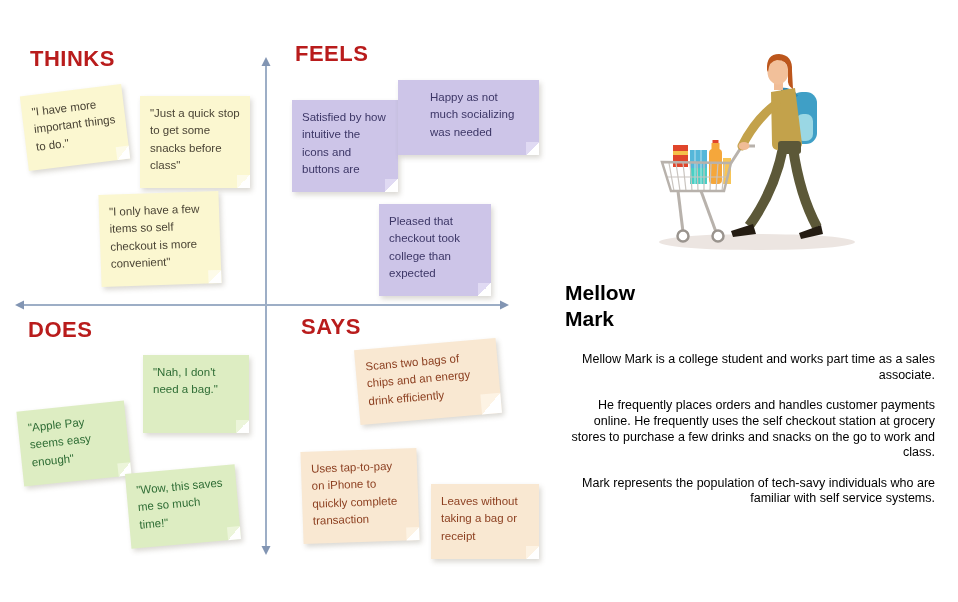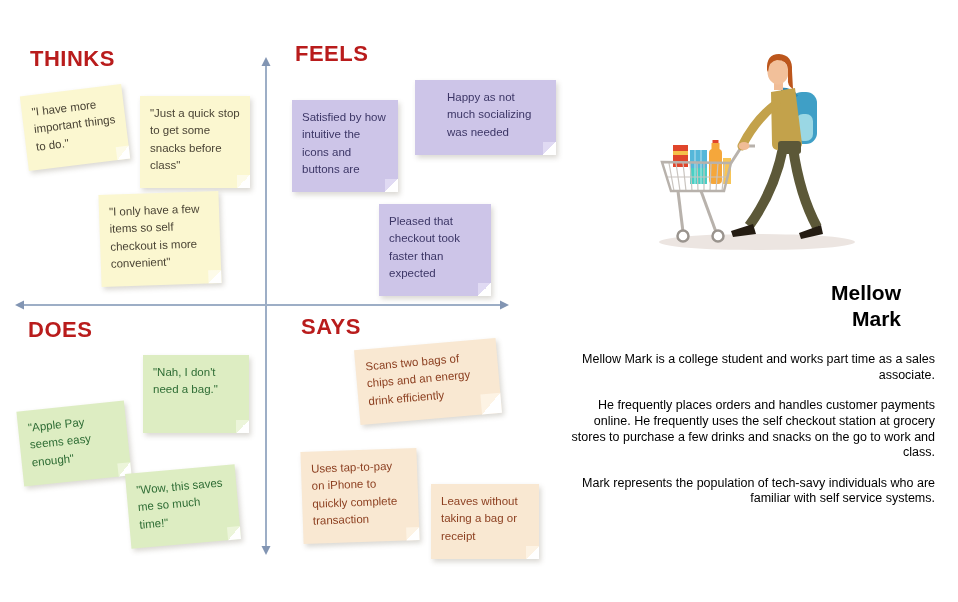--- a/index.html
+++ b/index.html
@@ -29,21 +29,21 @@
   .note.purple{background:#cdc5e8;color:#3c3666;}
   .note.purple .fold{background:linear-gradient(135deg,#e0daf3 50%,#ffffff 50%);}
   .note.green{background:#ddedc2;color:#2f6d35;}
   .note.green .fold{background:linear-gradient(135deg,#ecf5da 50%,#ffffff 50%);}
   .note.peach{background:#f9e8d2;color:#8c3f20;}
   .note.peach .fold{background:linear-gradient(135deg,#fdf3e4 50%,#ffffff 50%);}
   
   #axes{position:absolute;left:0;top:0;}
   
   #persona-title{
-    position:absolute;left:565px;top:280px;width:336px;text-align:right;
+    position:absolute;left:565px;top:280px;width:336px;text-align:left;
     font-weight:bold;font-size:21px;line-height:1.22;color:#000;
   }
   #persona-desc{
     position:absolute;left:563px;top:352px;width:372px;text-align:right;
     font-size:12.5px;line-height:1.25;color:#000000;
   }
   #persona-desc p{margin:0 0 15px 0;}
   #persona-illustration{position:absolute;left:645px;top:46px;}
 </style>
 </head>
@@ -71,25 +71,25 @@
   <div class="note yellow" style="left:140px;top:96px;width:90px;">
     <span>"Just a quick stop to get some snacks before class"</span><i class="fold"></i>
   </div>
   <div class="note yellow" style="left:100px;top:193px;width:100px;transform:rotate(-2deg);">
     <span>"I only have a few items so self checkout is more convenient"</span><i class="fold"></i>
   </div>
 
   <div class="note purple" style="left:292px;top:100px;width:86px;">
     <span>Satisfied by how intuitive the icons and buttons are</span><i class="fold"></i>
   </div>
-  <div class="note purple" style="left:415px;top:80px;width:99px;padding-left:32px;">
+  <div class="note purple" style="left:398px;top:80px;width:99px;padding-left:32px;">
     <span>Happy as not much socializing was needed</span><i class="fold"></i>
   </div>
   <div class="note purple" style="left:379px;top:204px;width:92px;">
-    <span>Pleased that checkout took faster than expected</span><i class="fold"></i>
+    <span>Pleased that checkout took college than expected</span><i class="fold"></i>
   </div>
 
   <div class="note green" style="left:143px;top:355px;width:86px;min-height:55px;">
     <span>"Nah, I don't need a bag."</span><i class="fold"></i>
   </div>
   <div class="note green" style="left:20px;top:406px;width:88px;transform:rotate(-6deg);">
     <span>"Apple Pay seems easy enough"</span><i class="fold"></i>
   </div>
   <div class="note green" style="left:128px;top:469px;width:90px;transform:rotate(-5deg);">
     <span>"Wow, this saves me so much time!"</span><i class="fold"></i>

